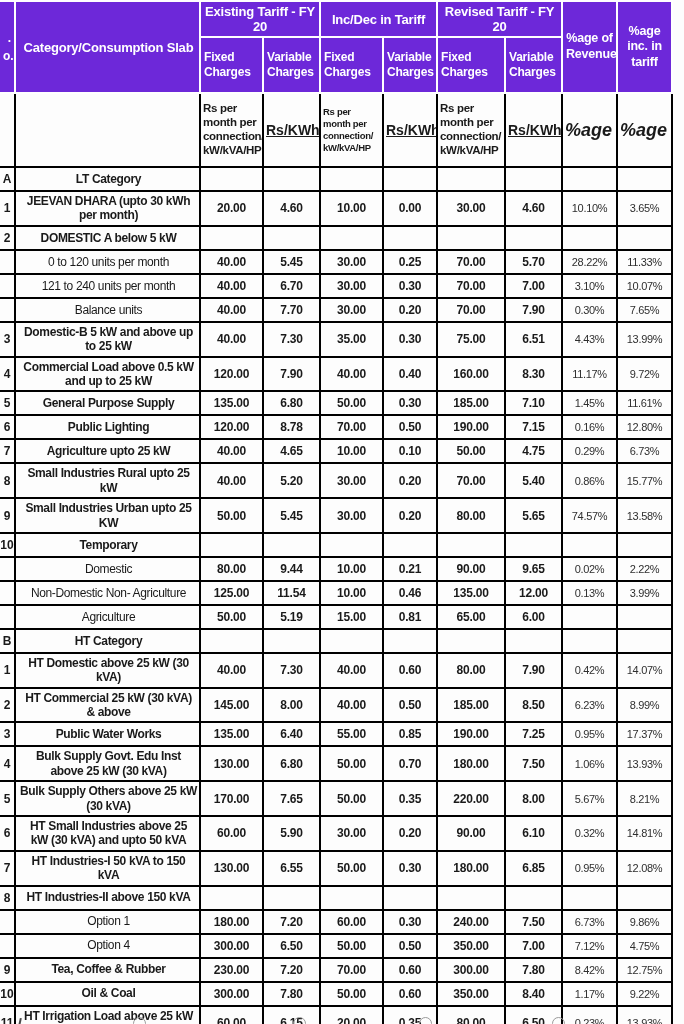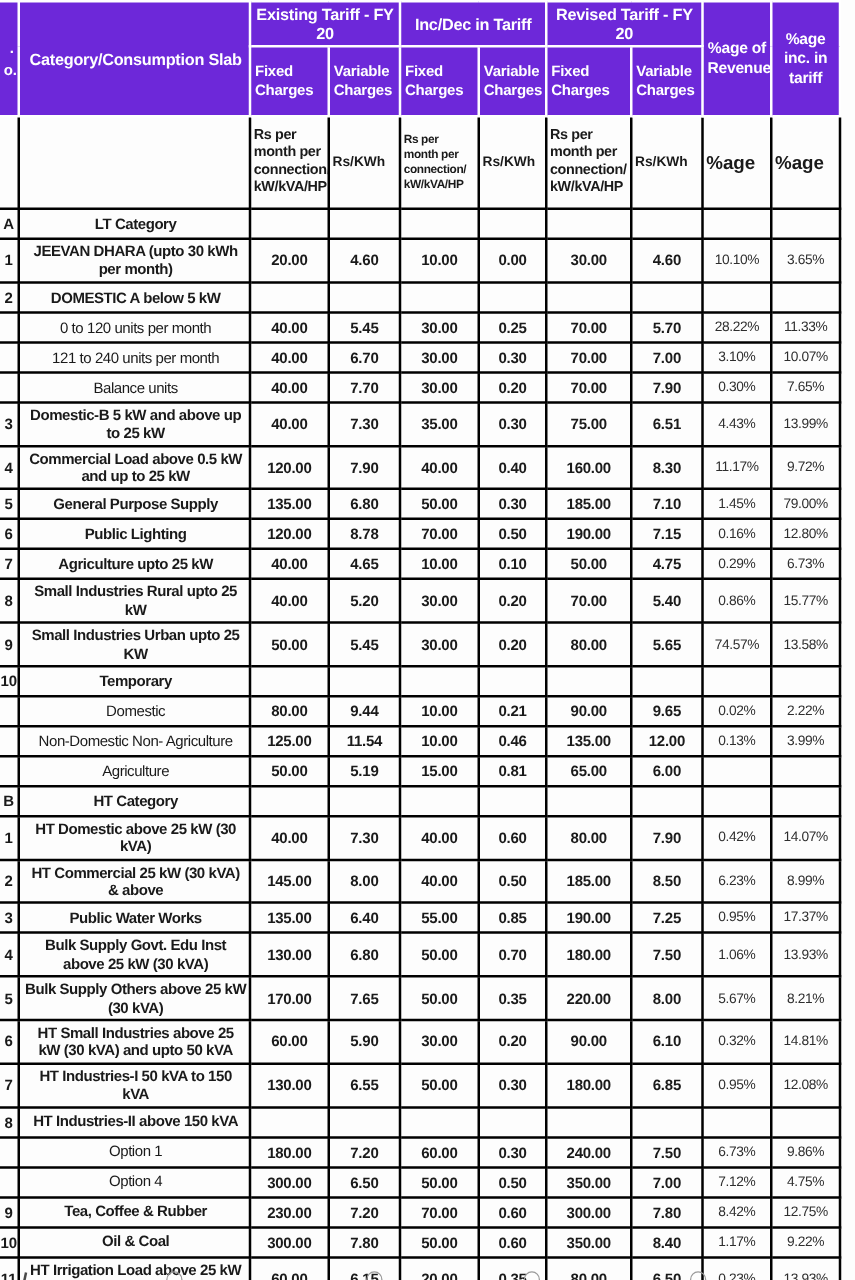--- a/index.html
+++ b/index.html
@@ -47,22 +47,22 @@
   
   td{
     border:2px solid #000000;
     padding:2px 2px;
     vertical-align:middle;
     overflow:hidden;
   }
   tr.units-row td{height:68px;text-align:left;font-weight:bold;}
   td.unit-big{font-size:11.5px;line-height:1.2;letter-spacing:-0.3px;}
   td.unit-small{font-size:9.5px;line-height:1.25;letter-spacing:-0.3px;}
-  td.unit-kwh{font-size:11px;}
-  td.unit-pct{font-size:15px;}
+  td.unit-kwh{font-size:14px;text-decoration:underline;}
+  td.unit-pct{font-size:18px;font-style:italic;}
   td.no-cell{border-left:none;text-align:center;font-weight:bold;font-size:12px;padding:1px 0;}
   td.label-cell{
     text-align:center;font-size:12px;line-height:1.2;
     letter-spacing:-0.35px;padding-left:4px;height:18px;
   }
   tr.bold-row td.label-cell{font-weight:bold;}
   td.num{text-align:center;font-weight:bold;font-size:12px;letter-spacing:-0.2px;}
   td.pct-cell{text-align:center;font-weight:normal;font-size:11px;color:#2e2e2e;letter-spacing:-0.3px;}
   tbody tr{height:22px;}
 
@@ -232,21 +232,21 @@
         <tr class="bold-row">
       <td class="no-cell">5</td>
       <td class="label-cell">General Purpose Supply</td>
       <td class="num">135.00</td>
       <td class="num">6.80</td>
       <td class="num">50.00</td>
       <td class="num">0.30</td>
       <td class="num">185.00</td>
       <td class="num">7.10</td>
       <td class="pct-cell">1.45%</td>
-      <td class="pct-cell">79.00%</td>
+      <td class="pct-cell">11.61%</td>
     </tr>
         <tr class="bold-row">
       <td class="no-cell">6</td>
       <td class="label-cell">Public Lighting</td>
       <td class="num">120.00</td>
       <td class="num">8.78</td>
       <td class="num">70.00</td>
       <td class="num">0.50</td>
       <td class="num">190.00</td>
       <td class="num">7.15</td>

